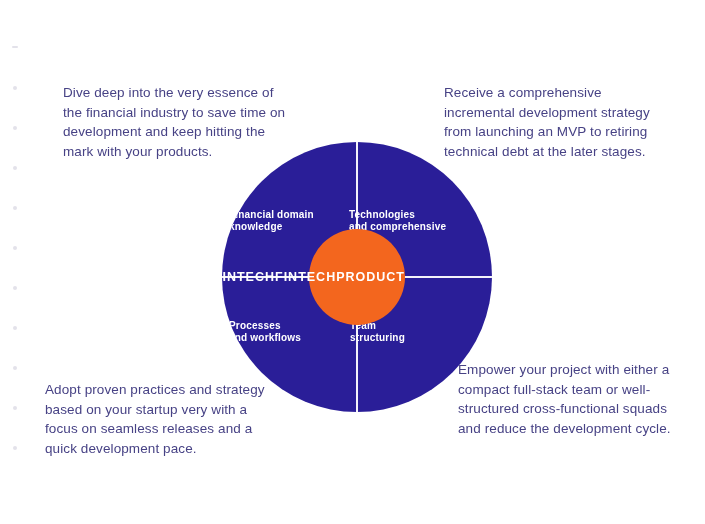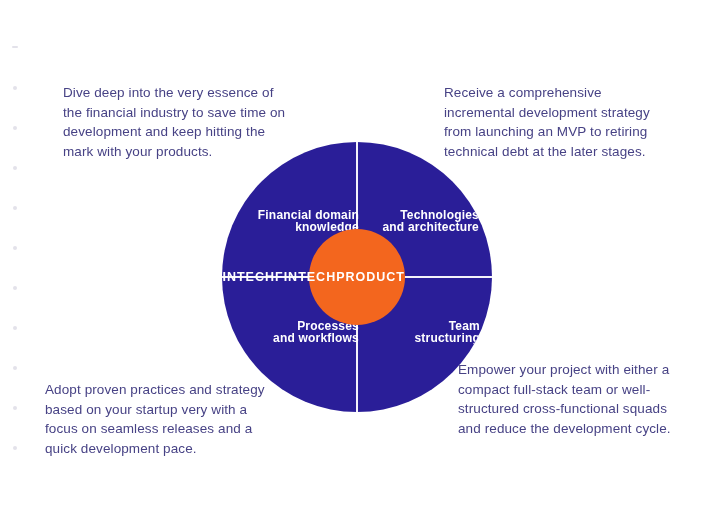--- a/index.html
+++ b/index.html
@@ -55,23 +55,23 @@
     overflow:hidden;
   }
   .divider{position:absolute;background:var(--divider);opacity:.95;}
   .divider.v{left:calc(50% - .75px);top:0;bottom:0;width:1.5px;}
   .divider.h{top:calc(50% - .75px);left:0;right:0;height:1.5px;}
 
   .q-label{
     position:absolute;
     width:130px;
     transform:translate(-50%,-50%);
-    text-align:right;
+    text-align:left;
     color:var(--label);
-    font-size:12px;
+    font-size:10px;
     line-height:12px;
     font-weight:600;
     letter-spacing:.2px;
   }
   .q-label.tl{left:72px;top:79px;}
   .q-label.tr{left:192px;top:79px;}
   .q-label.bl{left:72px;top:190px;}
   .q-label.br{left:193px;top:190px;}
 
   .center-badge{
@@ -140,21 +140,21 @@
   <div class="wheel">
     <div class="divider v"></div>
     <div class="divider h"></div>
 
     <div class="q-label tl">
       <div>Financial domain</div>
       <div>knowledge</div>
     </div>
     <div class="q-label tr">
       <div>Technologies</div>
-      <div>and architecture</div>
+      <div>and comprehensive</div>
     </div>
     <div class="q-label br">
       <div>Team</div>
       <div>structuring</div>
     </div>
     <div class="q-label bl">
       <div>Processes</div>
       <div>and workflows</div>
     </div>
 

